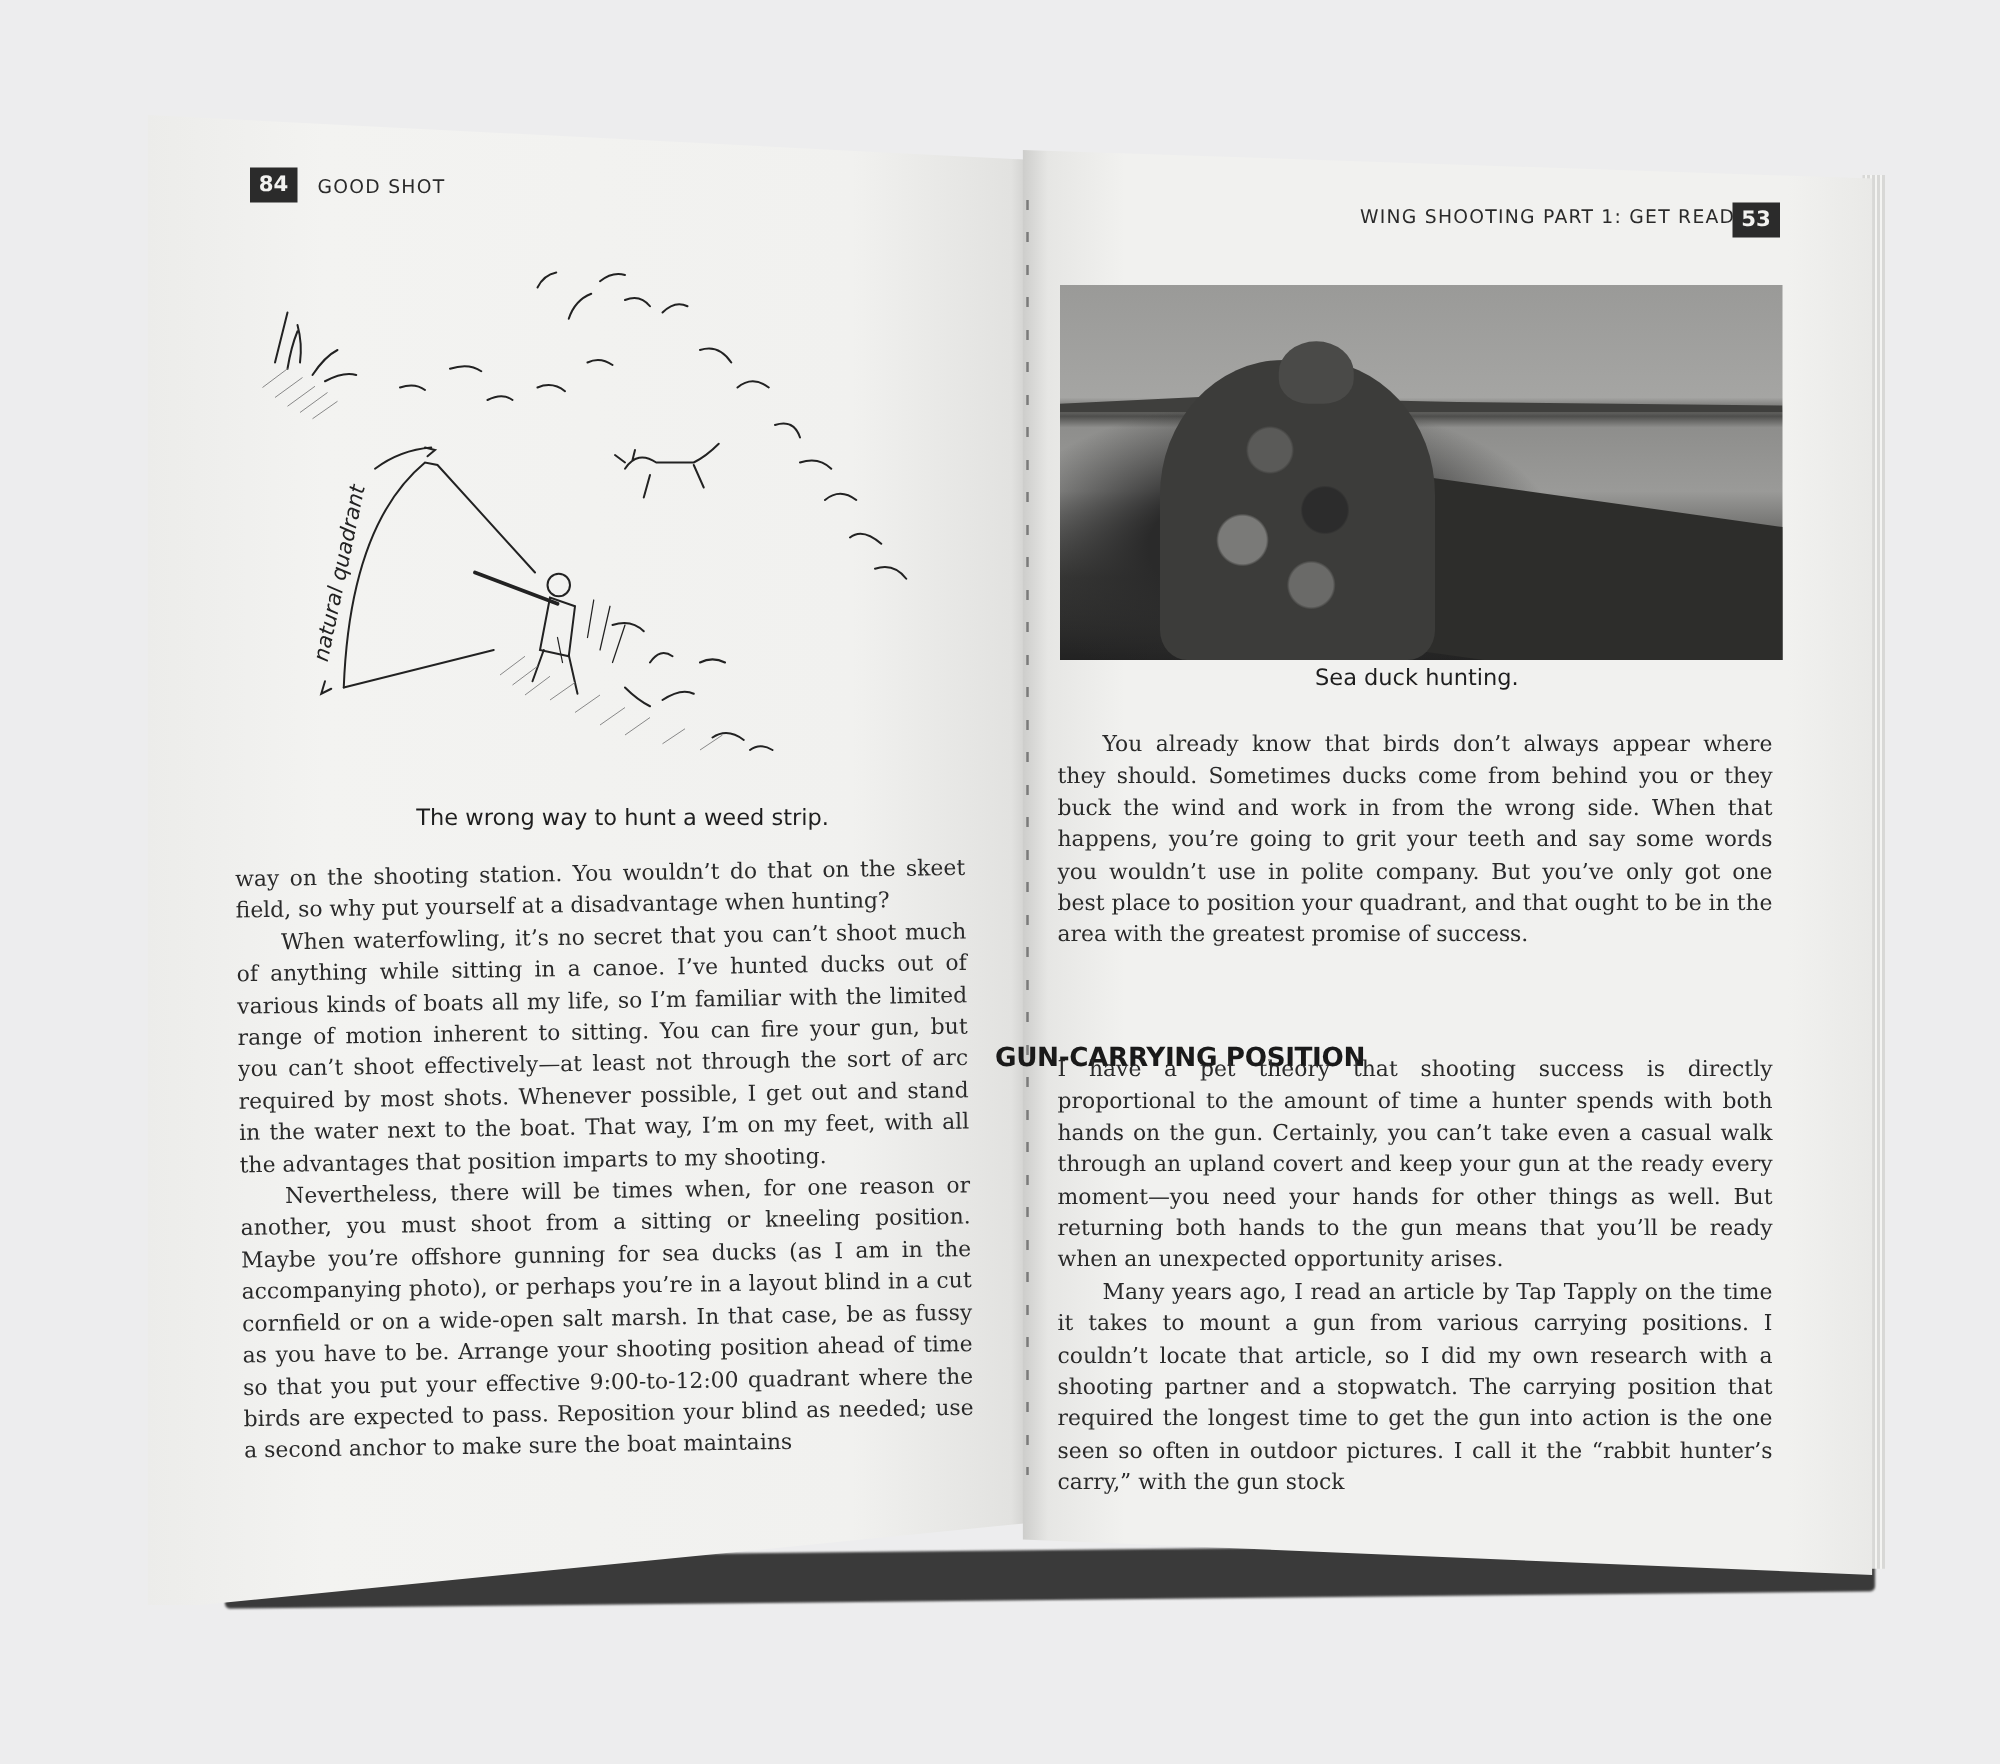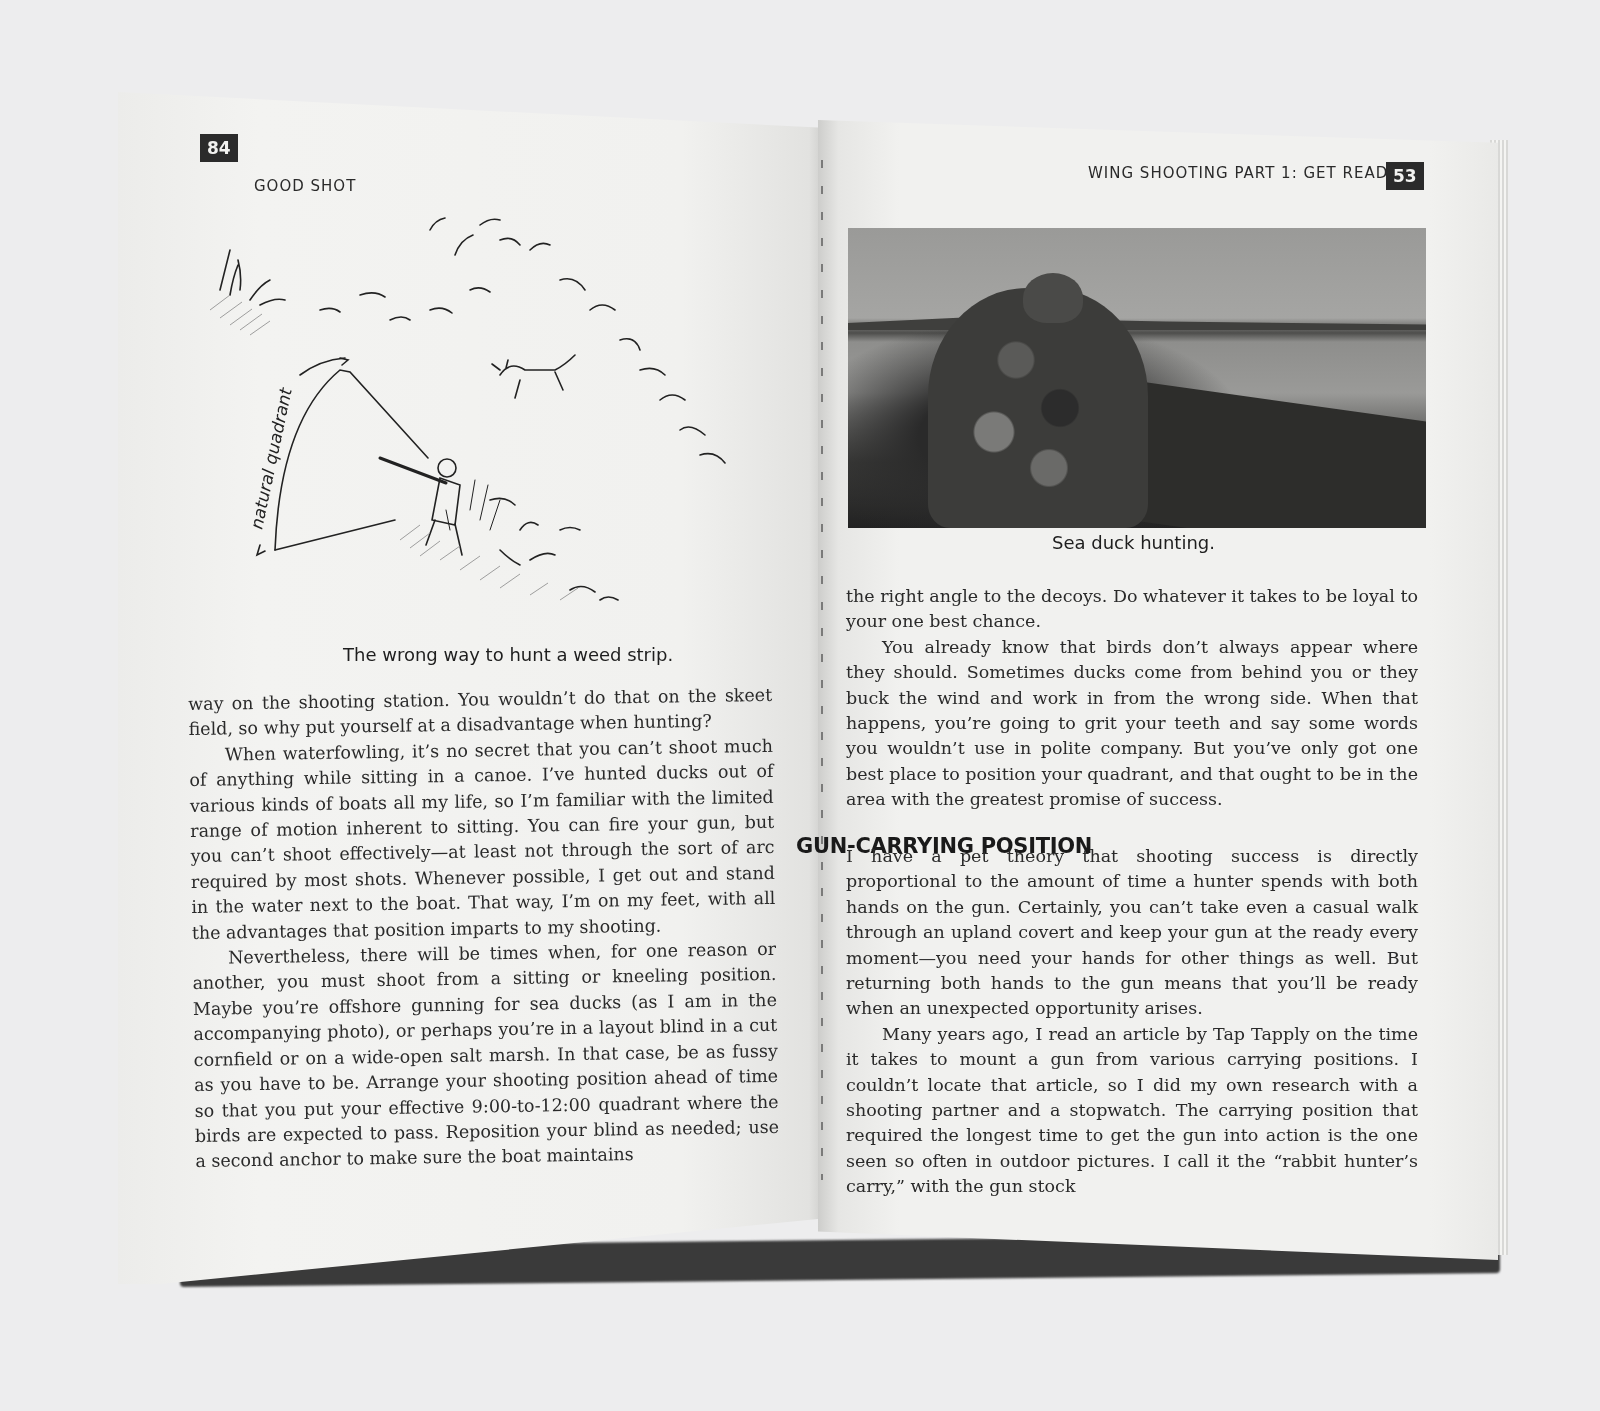--- a/index.html
+++ b/index.html
@@ -98,21 +98,21 @@
 </head>
 <body>
 
 <div class="spread">
   <div class="shadow-bottom"></div>
   <div class="edge-right"></div>
 
   <div class="page page-left"></div>
 
   <div class="folio" style="left:200px;top:134px;">84</div>
-  <div class="running-head" style="left:254px;top:140px;margin-top:37px;">GOOD SHOT</div>
+  <div class="running-head" style="left:254px;top:140px;">GOOD SHOT</div>
 
   <svg class="illustration" viewBox="0 0 580 450">
     <g fill="none" stroke="#222" stroke-width="1.6" stroke-linecap="round">
 
       <path d="M75 350 Q 80 220 140 170 L 150 172 L 228 258"></path>
       <path d="M75 350 L 195 320"></path>
       <path d="M100 175 Q 120 160 145 158"></path>
       <path d="M140 158 l8 2 l-6 5"></path>
       <path d="M60 345 l-3 10 l8 -4"></path>
 
@@ -130,21 +130,21 @@
       <path d="M290 300 q 15 -5 25 5 M 320 330 q 8 -12 18 -5 M 360 330 q 10 -5 20 0 M 330 360 q 15 -10 25 -5 M 300 350 q 10 10 20 15 M 370 390 q 12 -8 25 2 M 400 400 q 8 -6 18 0"></path>
       <path d="M270 310 l 5 -30 M 280 320 l 8 -35 M 290 330 l 10 -30 M 250 330 l -4 -20" stroke-width="1"></path>
     </g>
     <g stroke="#888" stroke-width="0.8" fill="none">
       <path d="M10 110 l 20 -15 M 20 118 l 22 -16 M 30 125 l 22 -16 M 40 130 l 22 -16 M 50 135 l 20 -14"></path>
       <path d="M200 340 l 20 -15 M 210 348 l 20 -15 M 220 356 l 20 -15 M 240 360 l 20 -14 M 260 370 l 20 -14 M 280 380 l 20 -14 M 300 388 l 20 -14 M 330 395 l 18 -12 M 360 400 l 18 -12"></path>
     </g>
     <text x="0" y="0" transform="translate(62 330) rotate(-78)" font-family="DejaVu Sans, sans-serif" font-style="italic" font-size="17" fill="#222">natural quadrant</text>
   </svg>
 
-  <div class="figure-caption" style="left:343px;top:644px;text-align:right;">The wrong way to hunt a weed strip.</div>
+  <div class="figure-caption" style="left:333px;top:644px;text-align:right;">The wrong way to hunt a weed strip.</div>
 
   <div class="body-text" style="left:188px;top:692px;width:584px;transform:rotate(-0.9deg);transform-origin:0 0;">
     <p>way on the shooting station. You wouldn’t do that on the skeet field, so why put yourself at a disadvantage when hunting?</p>
     <p class="indent">When waterfowling, it’s no secret that you can’t shoot much of anything while sitting in a canoe. I’ve hunted ducks out of various kinds of boats all my life, so I’m familiar with the limited range of motion inherent to sitting. You can fire your gun, but you can’t shoot effectively—at least not through the sort of arc required by most shots. Whenever possible, I get out and stand in the water next to the boat. That way, I’m on my feet, with all the advantages that position imparts to my shooting.</p>
     <p class="indent">Nevertheless, there will be times when, for one reason or another, you must shoot from a sitting or kneeling position. Maybe you’re offshore gunning for sea ducks (as I am in the accompanying photo), or perhaps you’re in a layout blind in a cut cornfield or on a wide-open salt marsh. In that case, be as fussy as you have to be. Arrange your shooting position ahead of time so that you put your effective 9:00-to-12:00 quadrant where the birds are expected to pass. Reposition your blind as needed; use a second anchor to make sure the boat maintains</p>
   </div>
 
   <div class="page page-right"></div>
   <div class="gutter-dashes"></div>
 
@@ -153,21 +153,20 @@
 
   <div class="photo">
     <div class="shore"></div>
     <div class="boat"></div>
     <div class="hunter"></div>
     <div class="head"></div>
   </div>
   <div class="figure-caption" style="left:1052px;top:532px;text-align:center;">Sea duck hunting.</div>
 
   <div class="body-text" style="left:846px;top:584px;width:572px;">
-    <p>the right angle to the decoys. Do whatever it takes to be loyal to your one best chance.</p>
     <p class="indent">You already know that birds don’t always appear where they should. Sometimes ducks come from behind you or they buck the wind and work in from the wrong side. When that happens, you’re going to grit your teeth and say some words you wouldn’t use in polite company. But you’ve only got one best place to position your quadrant, and that ought to be in the area with the greatest promise of success.</p>
   </div>
 
   <div class="section-heading" style="left:796px;top:834px;">GUN-CARRYING POSITION</div>
 
   <div class="body-text" style="left:846px;top:844px;width:572px;">
     <p>I have a pet theory that shooting success is directly proportional to the amount of time a hunter spends with both hands on the gun. Certainly, you can’t take even a casual walk through an upland covert and keep your gun at the ready every moment—you need your hands for other things as well. But returning both hands to the gun means that you’ll be ready when an unexpected opportunity arises.</p>
     <p class="indent">Many years ago, I read an article by Tap Tapply on the time it takes to mount a gun from various carrying positions. I couldn’t locate that article, so I did my own research with a shooting partner and a stopwatch. The carrying position that required the longest time to get the gun into action is the one seen so often in outdoor pictures. I call it the “rabbit hunter’s carry,” with the gun stock</p>
   </div>
 </div>

